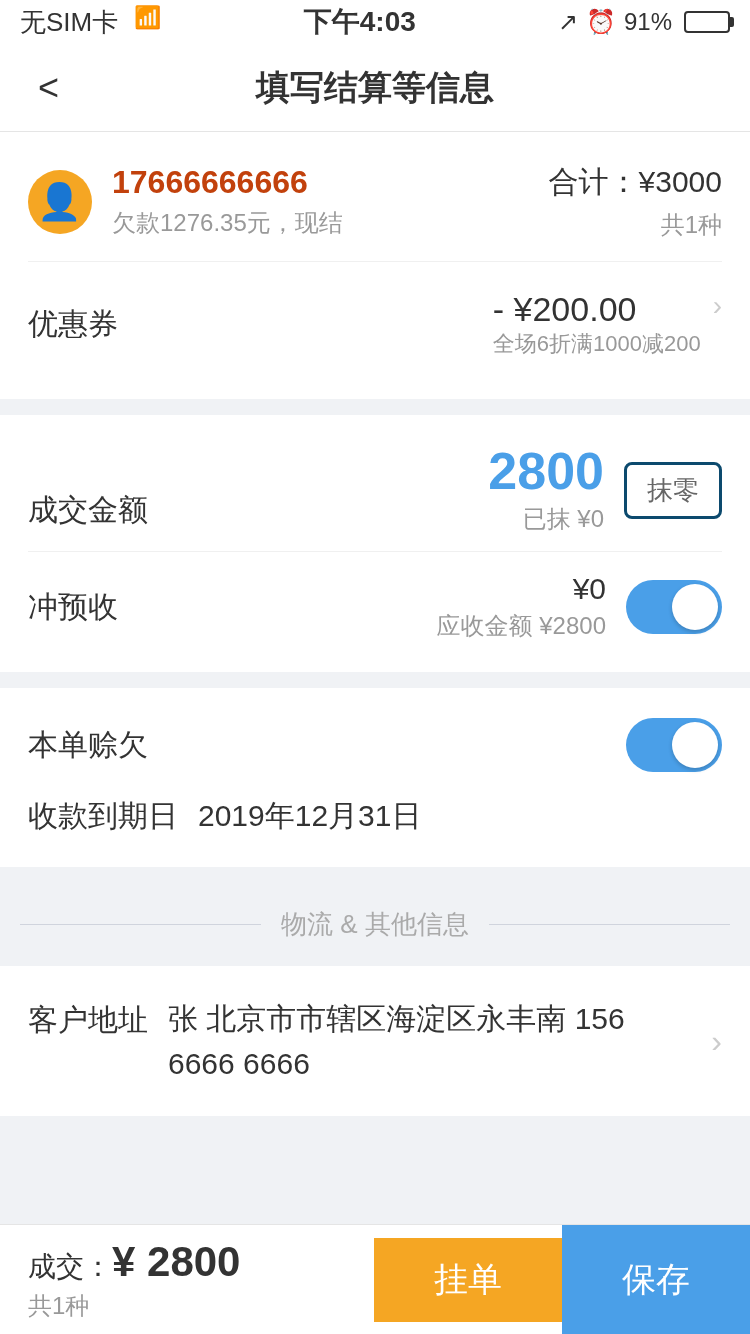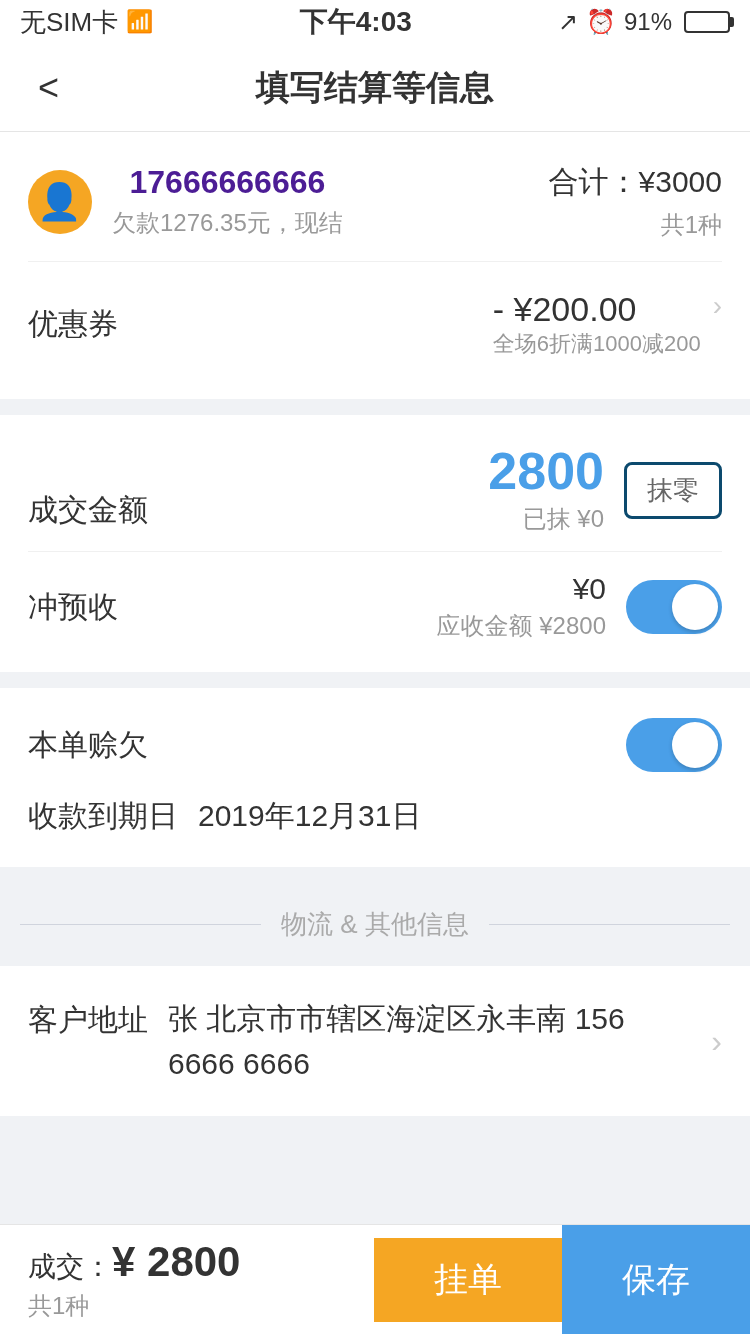--- a/index.html
+++ b/index.html
@@ -21,22 +21,22 @@
       background: #fff;
       display: flex;
       align-items: center;
       justify-content: space-between;
       padding: 0 20px;
       font-size: 26px;
       font-weight: 500;
     }
     .status-left {
       display: flex;
-      align-items: center;
-      gap: 8px;
+      align-items: flex-start;
+      gap: 16px;
     }
     .status-center {
       font-size: 28px;
       font-weight: 600;
     }
     .status-right {
       display: flex;
       align-items: center;
       gap: 8px;
       font-size: 24px;
@@ -132,22 +132,21 @@
       color: white;
     }
     .customer-info {
       display: flex;
       flex-direction: column;
       gap: 6px;
     }
     .customer-phone {
       font-size: 32px;
       font-weight: 600;
-      color: #4c1d95;
-      text-align: center;
+      color: #c2410c;
     }
     .customer-sub {
       font-size: 24px;
       color: #999;
     }
     .customer-right {
       text-align: right;
     }
     .customer-total {
       font-size: 30px;

